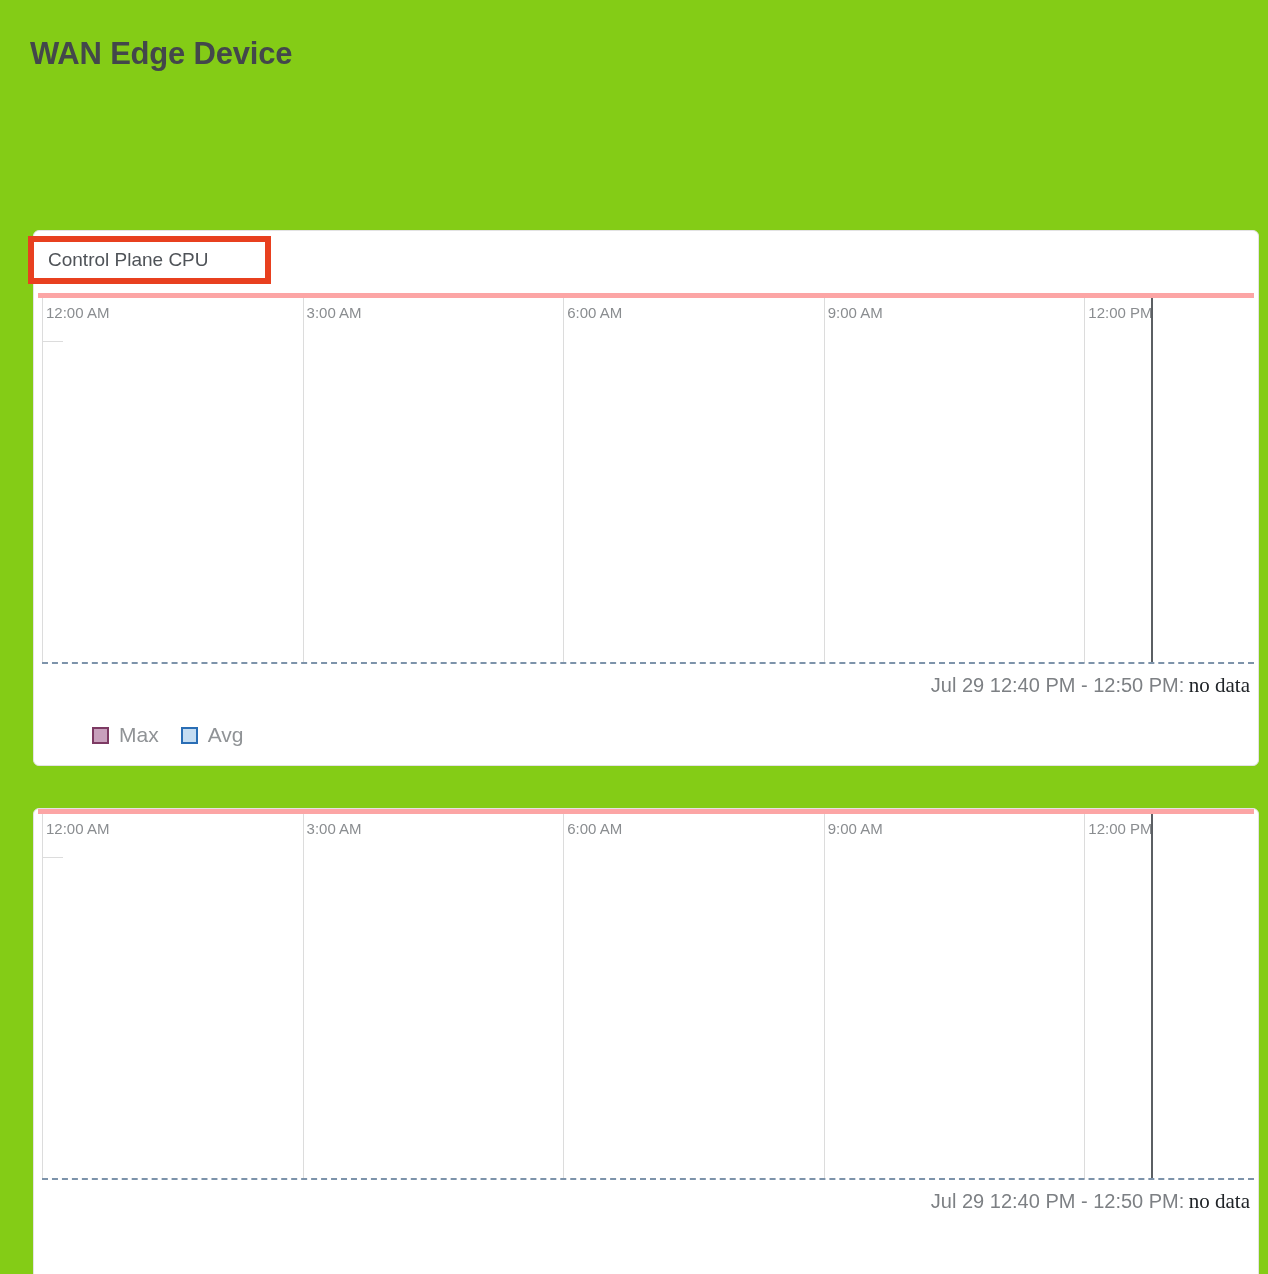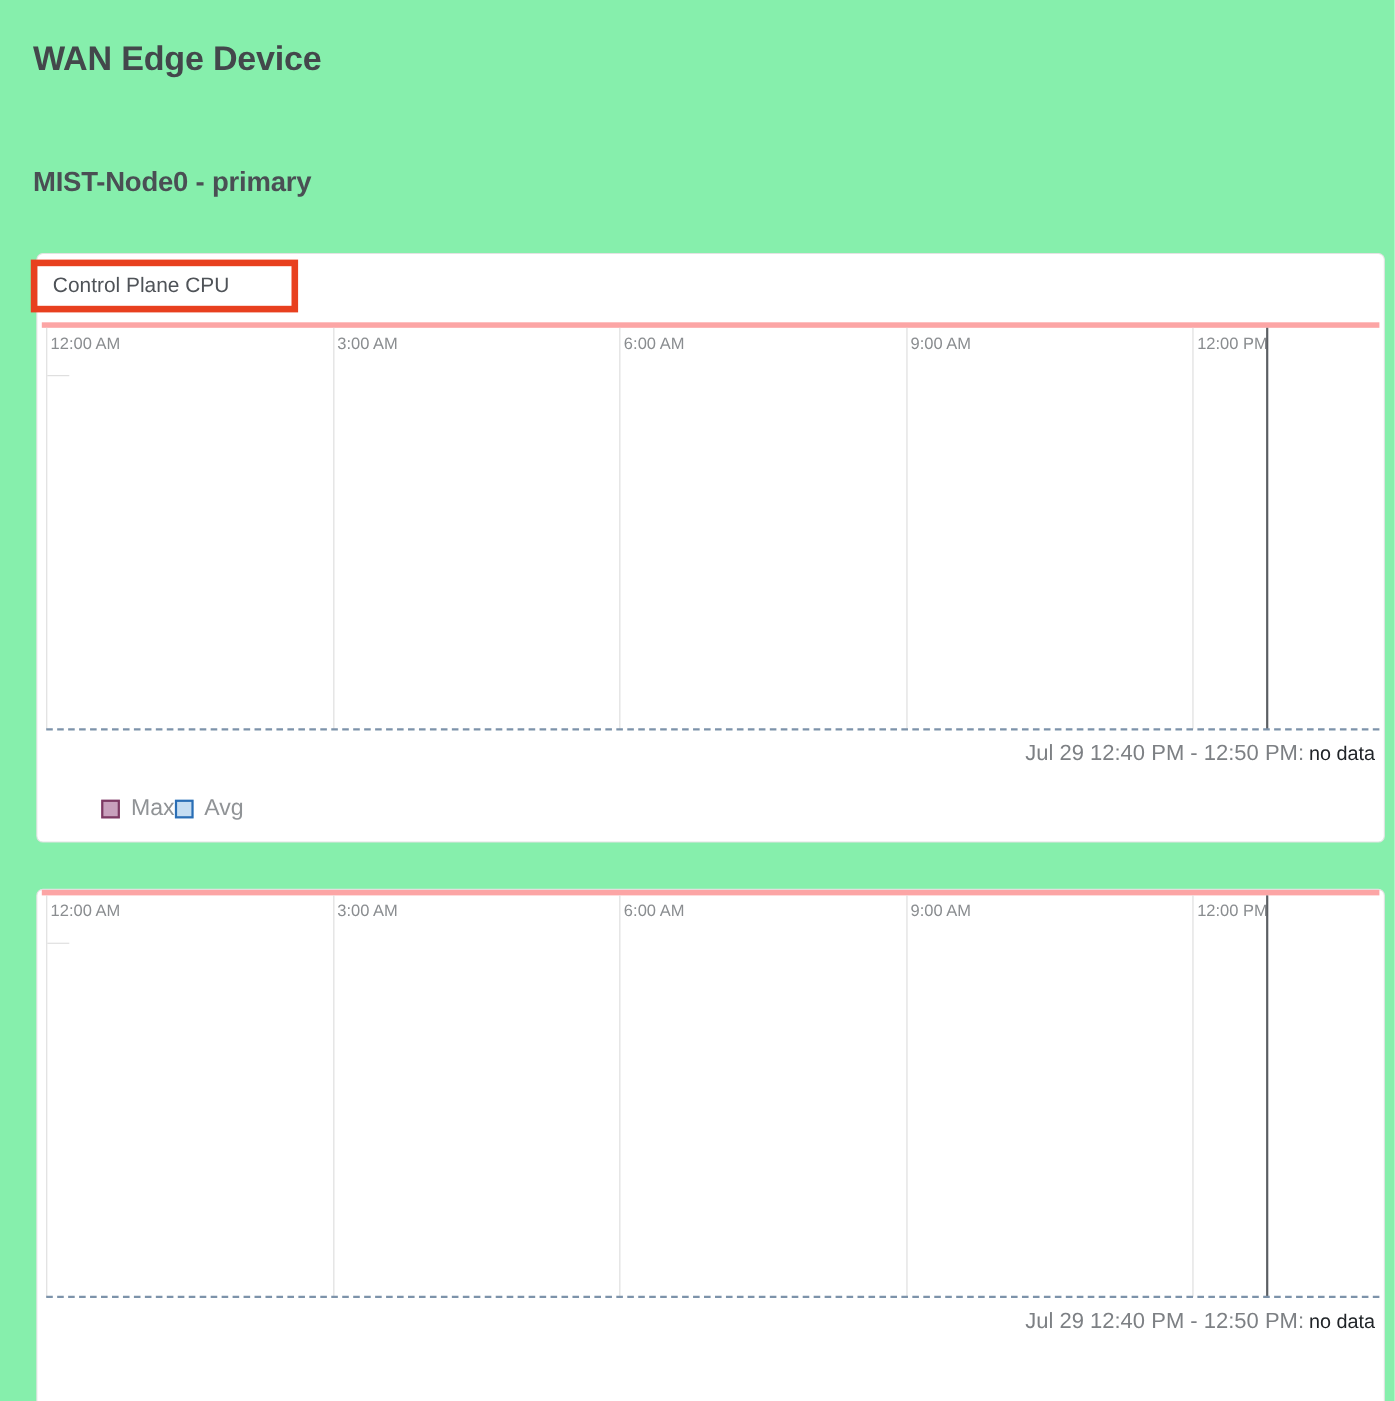--- a/index.html
+++ b/index.html
@@ -11,21 +11,21 @@
     height: 1274px;
     overflow: hidden;
     font-family: "Liberation Sans", sans-serif;
     -webkit-font-smoothing: antialiased;
   }
 
   .page {
     position: relative;
     width: 1268px;
     height: 1274px;
-    background: #86efac;
+    background: #84cc16;
   }
 
   
   .page-title {
     position: absolute;
     left: 30px;
     top: 36px;
     font-size: 31px;
     font-weight: bold;
     color: #43474b;
@@ -147,31 +147,33 @@
     padding-right: 8px;
     text-align: right;
     line-height: 44px;
     white-space: nowrap;
   }
   .summary .range {
     font-size: 20px;
     color: #7d8084;
   }
   .summary .value {
-    font-size: 18px;
+    font-size: 21px;
     color: #202428;
+    font-family: Liberation Serif, serif;
   }
 
   
   .legend {
     position: relative;
     padding-left: 58px;
     height: 56px;
     display: flex;
     align-items: center;
+    gap: 22px;
   }
   .legend-item {
     display: flex;
     align-items: center;
     gap: 10px;
     cursor: pointer;
   }
   .swatch {
     width: 17px;
     height: 17px;
@@ -184,21 +186,20 @@
     color: #909396;
   }
 </style>
 </head>
 <body>
 
 <div class="page">
 
   <div class="page-title">WAN Edge Device</div>
 
-  <div class="sub-title">MIST-Node0 - primary</div>
 
   <div class="chart-card" id="card-control">
 
     <div class="card-head">
       <div class="annot-box" id="annot-control"></div>
       <div class="card-title">Control Plane CPU</div>
     </div>
 
     <div class="plot">
       <div class="plot-inner">

